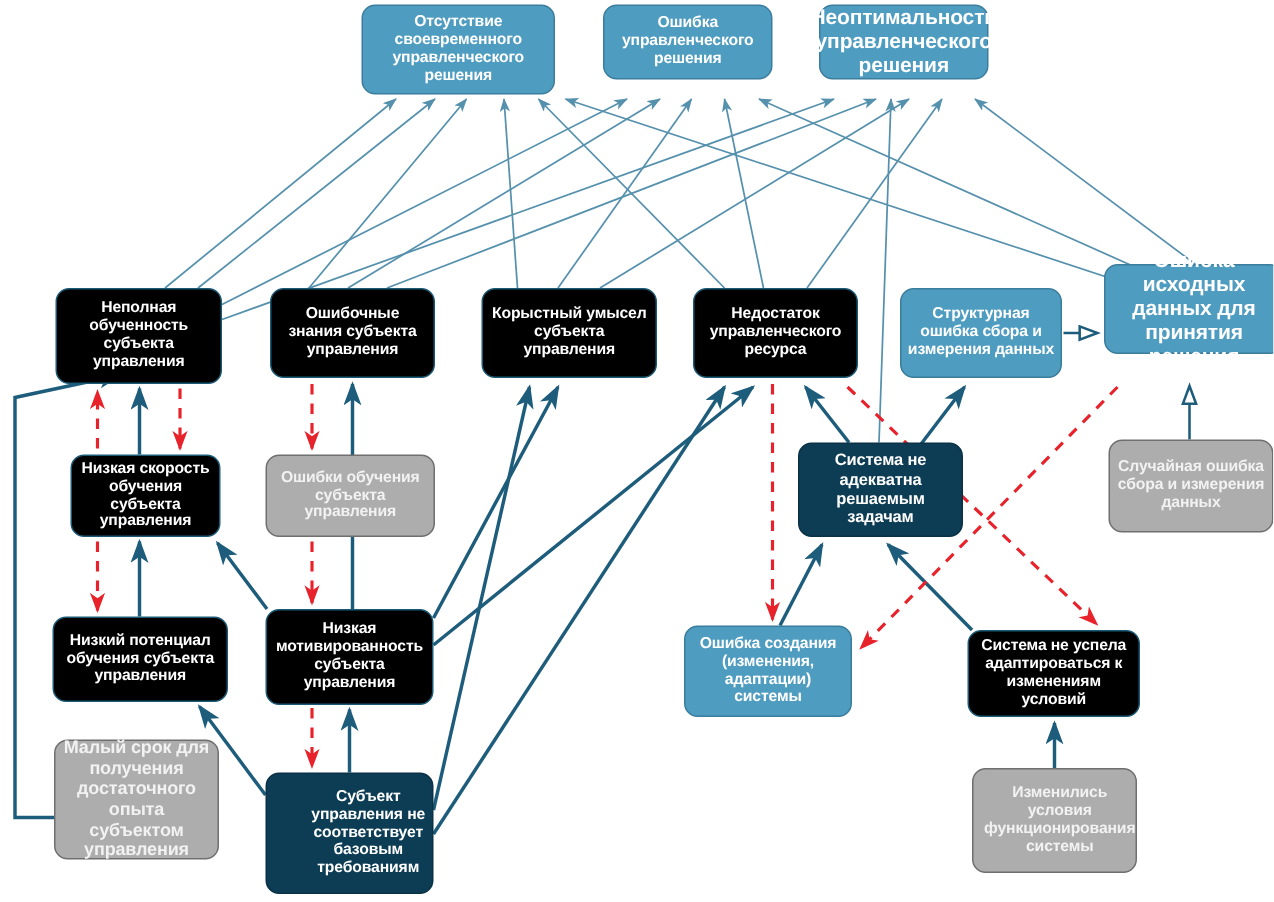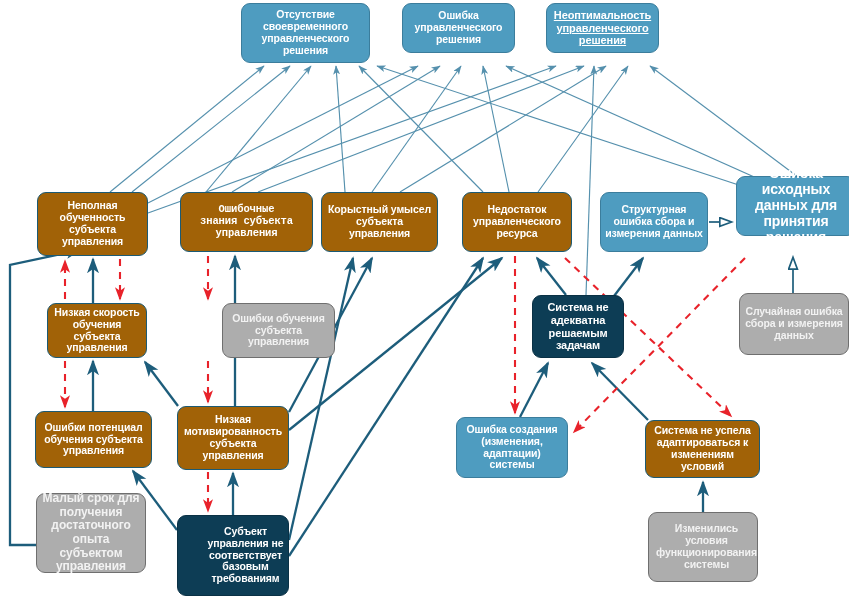--- a/index.html
+++ b/index.html
@@ -36,21 +36,21 @@
     line-height: 1.14;
     padding: 3px 4px;
     white-space: pre-line;
     letter-spacing: -0.1px;
   }
   .node.lightblue {
     background: #4e9cc0;
     border: 1px solid #3b7d9c;
   }
   .node.teal {
-    background: #a16207;
+    background: #000000;
     border: 1px solid #1b5a74;
   }
   .node.darknavy {
     background: #0d3d55;
     border: 1px solid #0a3145;
   }
   .node.gray {
     background: #adadad;
     border: 1px solid #6f6f6f;
     color: #f2f2f2;
@@ -161,59 +161,59 @@
     </g>
   </svg>
 
   <div class="node lightblue" style="left:241px; top:3px; width:129px; height:60px; font-size:10.5px;">Отсутствие
 своевременного
 управленческого
 решения</div>
   <div class="node lightblue" style="left:402px; top:3px; width:113px; height:50px; font-size:10.5px;">Ошибка
 управленческого
 решения</div>
-  <div class="node lightblue" style="left:546px; top:3px; width:113px; height:50px; font-size:11px;text-decoration:underline;">Неоптимальность
+  <div class="node lightblue" style="left:546px; top:3px; width:113px; height:50px; font-size:14px;">Неоптимальность
 управленческого
 решения</div>
 
   <div class="node teal" style="left:37px; top:192px; width:111px; height:64px; font-size:10.5px;">Неполная
 обученность
 субъекта
 управления</div>
-  <div class="node teal" style="left:180px; top:192px; width:133px; height:60px; font-size:10.5px;font-family:Liberation Mono, monospace;">Ошибочные
+  <div class="node teal" style="left:180px; top:192px; width:110px; height:60px; font-size:10.5px;">Ошибочные
 знания субъекта
 управления</div>
   <div class="node teal" style="left:321px; top:192px; width:117px; height:60px; font-size:10.5px;">Корыстный умысел
 субъекта
 управления</div>
   <div class="node teal" style="left:462px; top:192px; width:110px; height:60px; font-size:10.5px;">Недостаток
 управленческого
 ресурса</div>
   <div class="node lightblue" style="left:600px; top:192px; width:108px; height:60px; font-size:10.5px;">Структурная
 ошибка сбора и
 измерения данных</div>
   <div class="node lightblue" style="left:736px; top:176px; width:120px; height:60px; font-size:14px;">Ошибка исходных
 данных для
 принятия решения</div>
 
   <div class="node teal" style="left:35px; top:303px; width:100px; height:55px; font-size:10.5px;margin-left:12px;">Низкая скорость
 обучения субъекта
 управления</div>
-  <div class="node gray" style="left:177px; top:303px; width:113px; height:55px; font-size:10.5px;margin-left:45px;">Ошибки обучения
-субъекта
-управления</div>
-  <div class="node darknavy" style="left:532px; top:295px; width:92px; height:63px; font-size:11px;">Система не
+  <div class="node gray" style="left:177px; top:303px; width:113px; height:55px; font-size:10.5px;">Ошибки обучения
+субъекта
+управления</div>
+  <div class="node darknavy" style="left:532px; top:295px; width:110px; height:63px; font-size:11px;">Система не
 адекватна
 решаемым
 задачам</div>
   <div class="node gray" style="left:739px; top:293px; width:110px; height:62px; font-size:10.5px;">Случайная ошибка
 сбора и измерения
 данных</div>
 
-  <div class="node teal" style="left:35px; top:411px; width:117px; height:57px; font-size:10.5px;">Ошибки потенциал
+  <div class="node teal" style="left:35px; top:411px; width:117px; height:57px; font-size:10.5px;">Низкий потенциал
 обучения субъекта
 управления</div>
   <div class="node teal" style="left:177px; top:406px; width:112px; height:64px; font-size:10.5px;">Низкая
 мотивированность
 субъекта
 управления</div>
   <div class="node lightblue" style="left:456px; top:417px; width:112px; height:61px; font-size:10.5px;">Ошибка создания
 (изменения,
 адаптации)
 системы</div>

